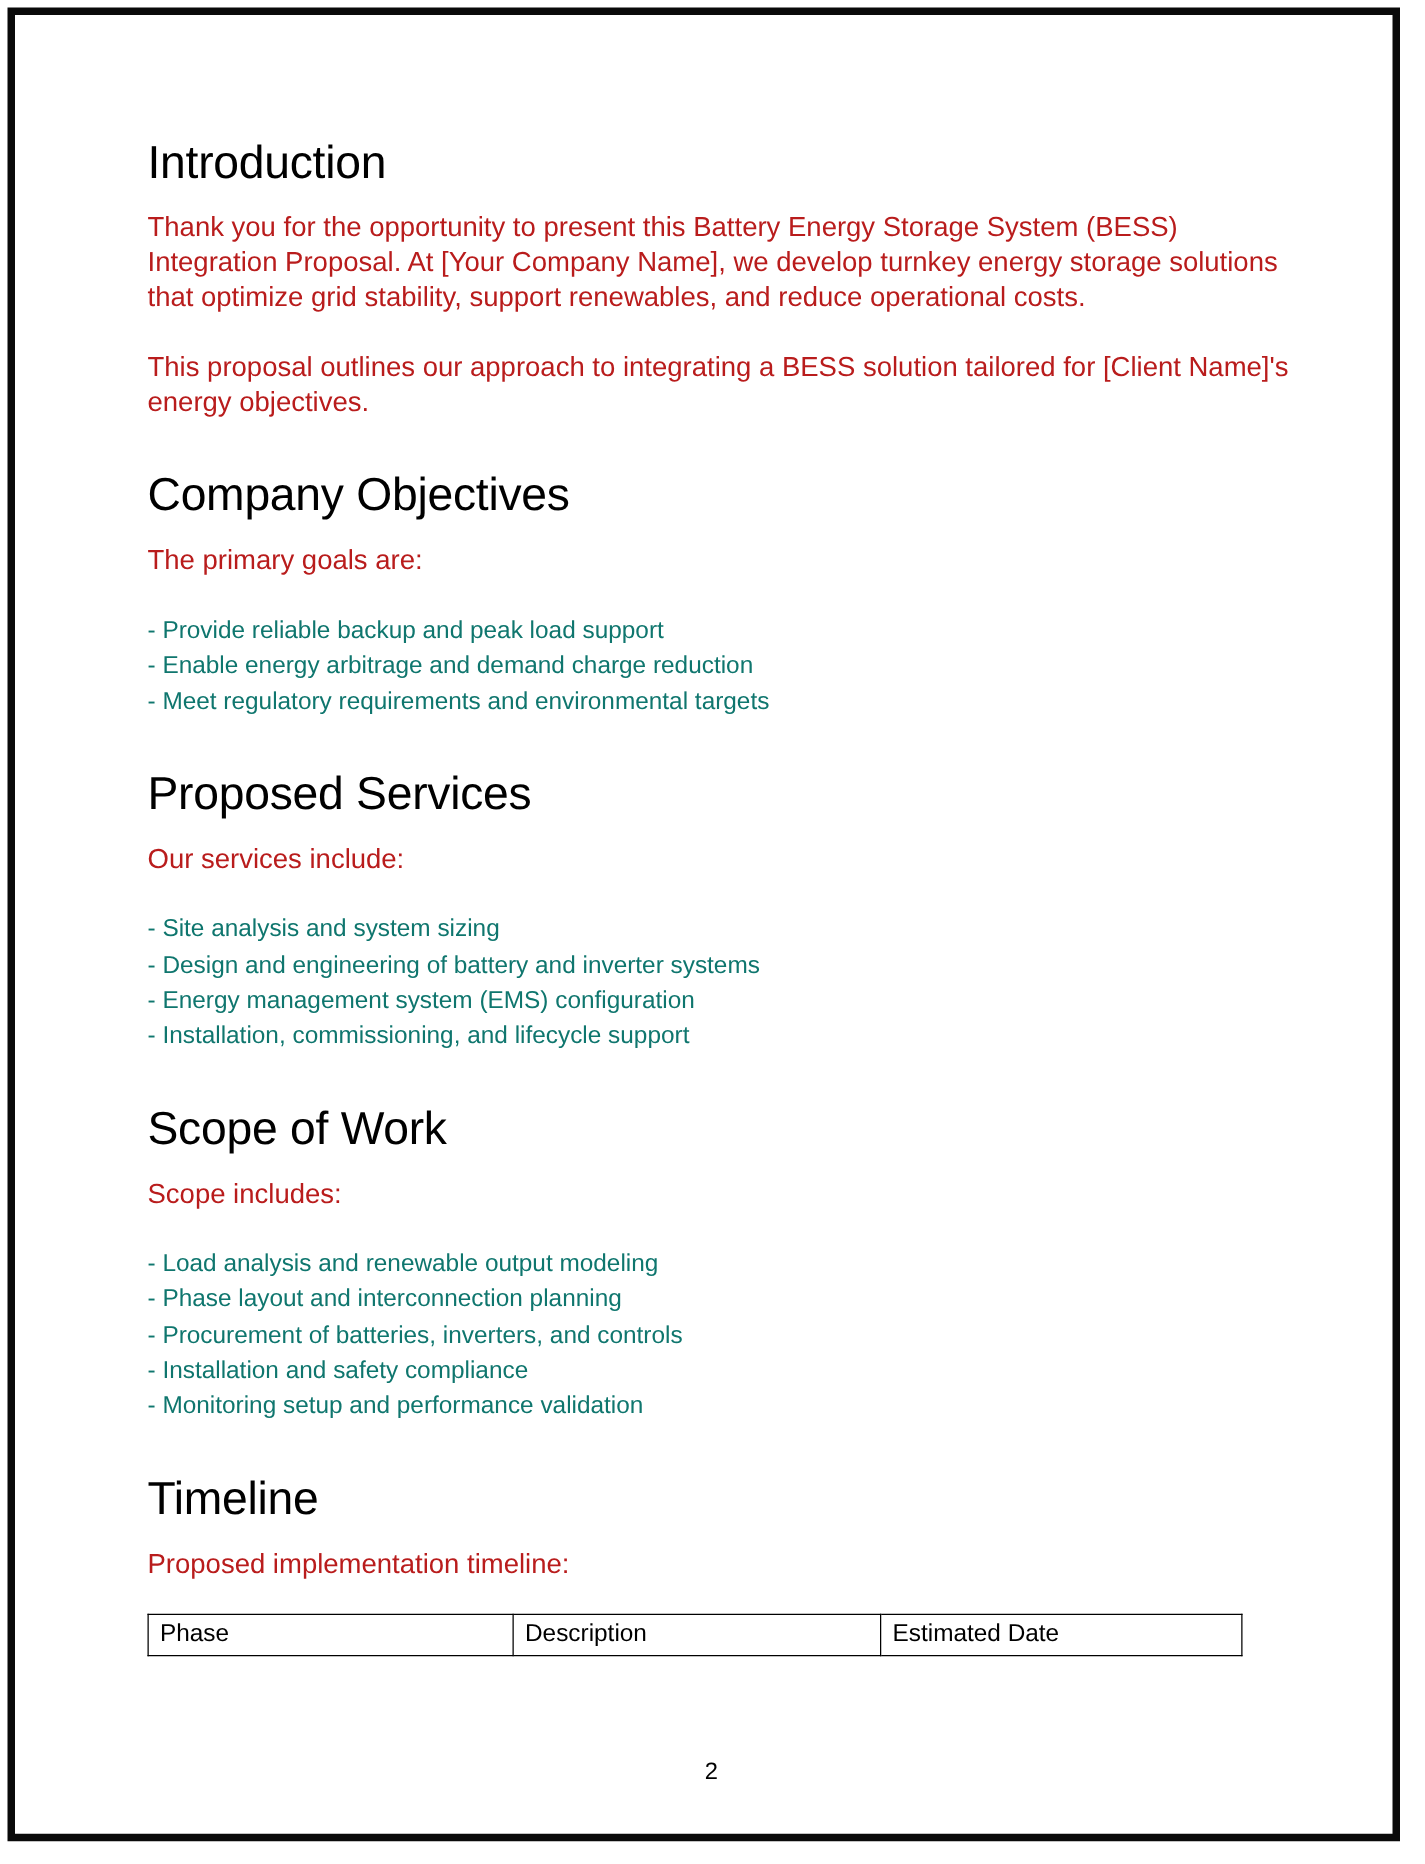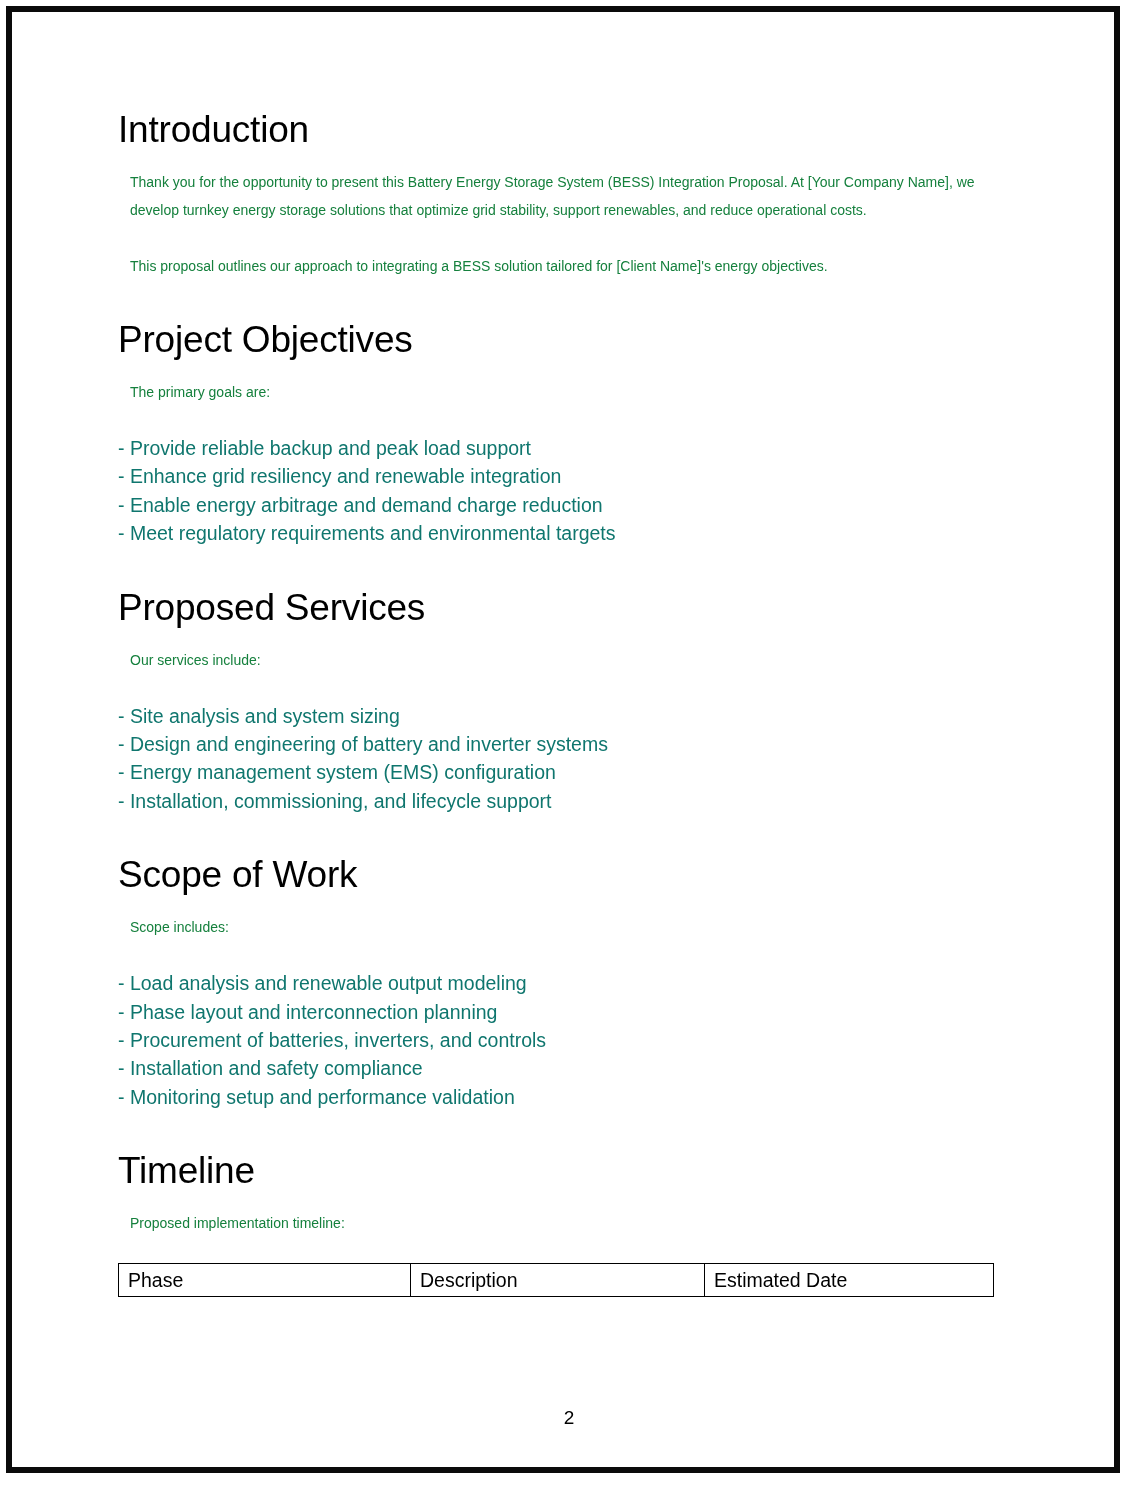--- a/index.html
+++ b/index.html
@@ -42,24 +42,24 @@
     letter-spacing: -0.2px;
     color: #000000;
   }
 
   .section + .section {
     margin-top: 38px;
   }
 
   p.body-text {
     font-family: "Liberation Sans", sans-serif;
-    font-size: 14px;
+    font-size: 22px;
     line-height: 28px;
-    margin: 12px;
-    color: #15803d;
+    margin: 0;
+    color: #b91c1c;
   }
 
   p.body-text + p.body-text {
     margin-top: 28px;
   }
 
   .lead-in {
     font-size: 19.5px;
     line-height: 28px;
     margin: 0;
@@ -119,25 +119,24 @@
 
   <div class="page-body">
 
     <section class="section">
       <h1 class="section-heading">Introduction</h1>
       <p class="body-text">Thank you for the opportunity to present this Battery Energy Storage System (BESS) Integration Proposal. At [Your Company Name], we develop turnkey energy storage solutions that optimize grid stability, support renewables, and reduce operational costs.</p>
       <p class="body-text">This proposal outlines our approach to integrating a BESS solution tailored for [Client Name]'s energy objectives.</p>
     </section>
 
     <section class="section">
-      <h1 class="section-heading">Project Objectives</h1>
+      <h1 class="section-heading">Company Objectives</h1>
       <p class="lead-in body-text">The primary goals are:</p>
       <ul class="dash-list">
         <li>- Provide reliable backup and peak load support</li>
-        <li>- Enhance grid resiliency and renewable integration</li>
         <li>- Enable energy arbitrage and demand charge reduction</li>
         <li>- Meet regulatory requirements and environmental targets</li>
       </ul>
     </section>
 
     <section class="section">
       <h1 class="section-heading">Proposed Services</h1>
       <p class="lead-in body-text">Our services include:</p>
       <ul class="dash-list">
         <li>- Site analysis and system sizing</li>

